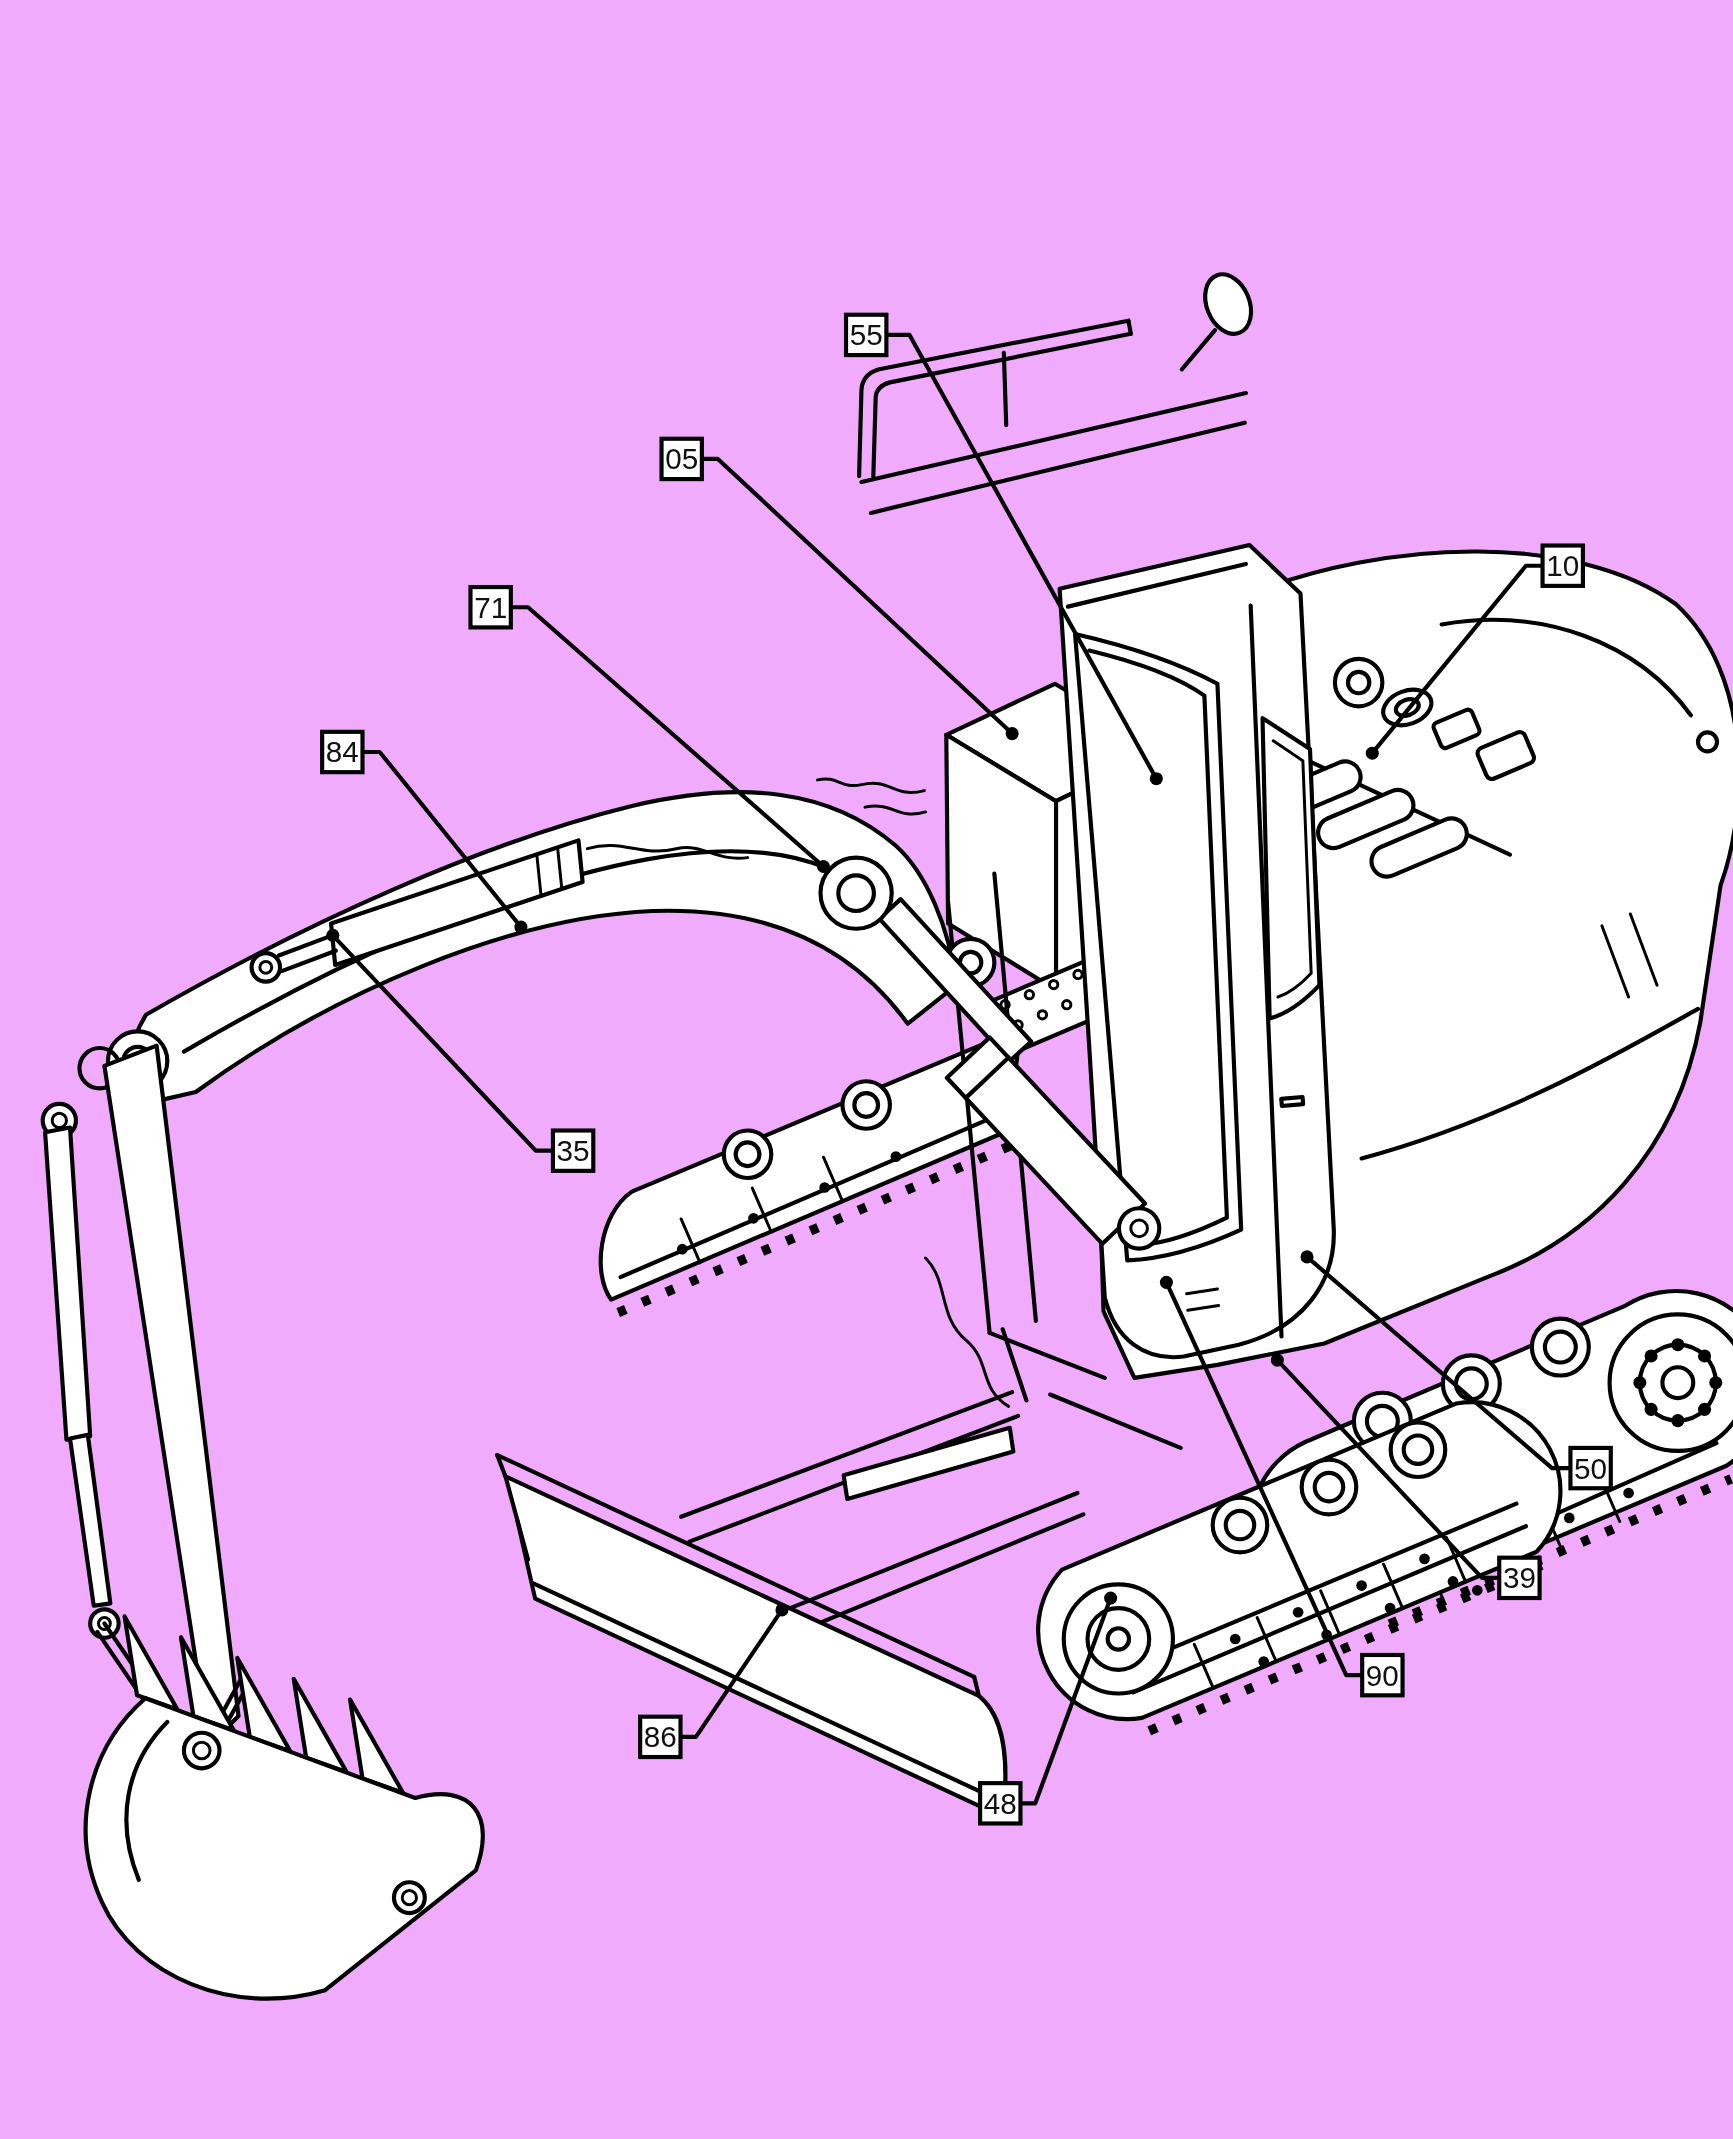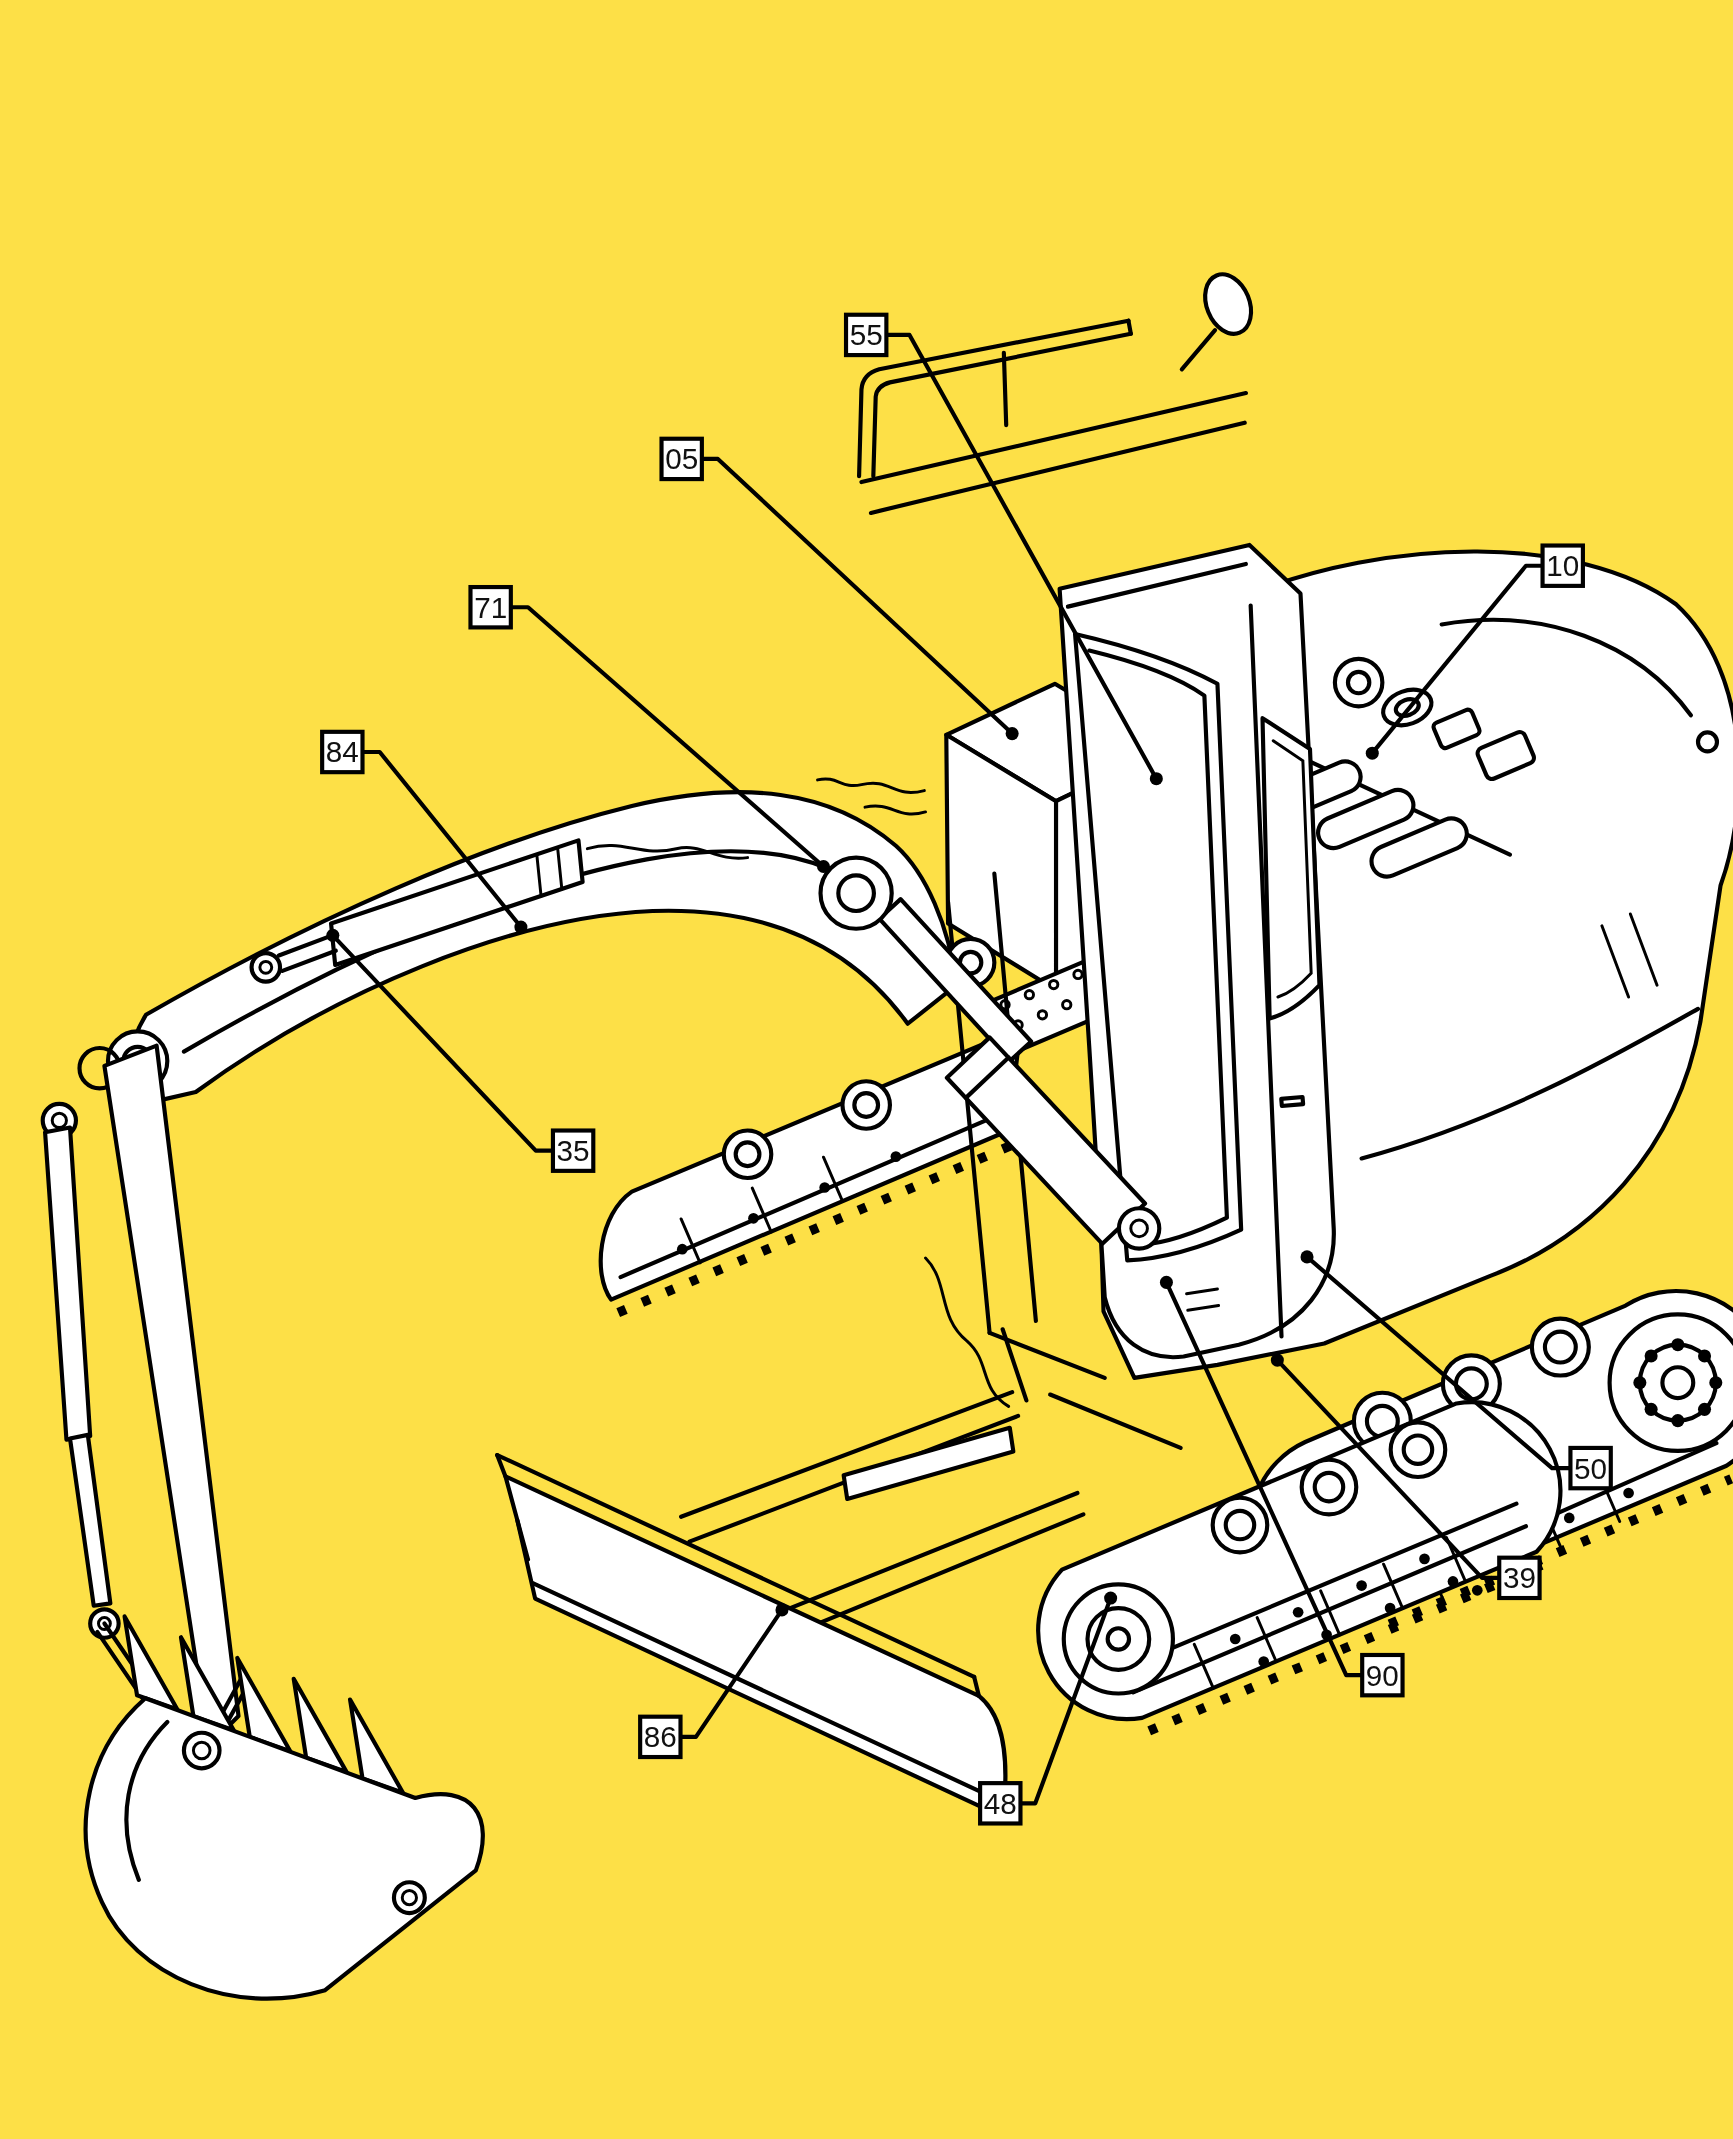--- a/index.html
+++ b/index.html
@@ -1,16 +1,16 @@
 <!DOCTYPE html>
 <html style="font-size:9.5px"><head>
 <meta charset="utf-8">
 <style>
   html,body{margin:0;padding:0;background:#ffffff;}
-  .page{position:relative;width:1733px;height:2140px;background:#fde047;overflow:hidden;
+  .page{position:relative;width:1733px;height:2140px;background:#f0abfc;overflow:hidden;
         font-family:"Liberation Sans",sans-serif;}
   svg{display:block;}
   .ln  {stroke:#000;stroke-width:7;fill:none;stroke-linecap:round;stroke-linejoin:round;}
   .lnw {stroke:#000;stroke-width:7;fill:#fff;stroke-linecap:round;stroke-linejoin:round;}
   .lnt {stroke:#000;stroke-width:5;fill:none;stroke-linecap:round;}
   .teeth{stroke:#000;stroke-width:16;fill:none;stroke-dasharray:14 30;}
   .hole{fill:#000;stroke:none;}
   .callout-box{fill:#fff;stroke:#000;stroke-width:7;}
   .callout-text{font-family:"Liberation Sans","DejaVu Sans",sans-serif;}
   .leader{fill:none;stroke:#000;stroke-width:7;stroke-linejoin:round;}

